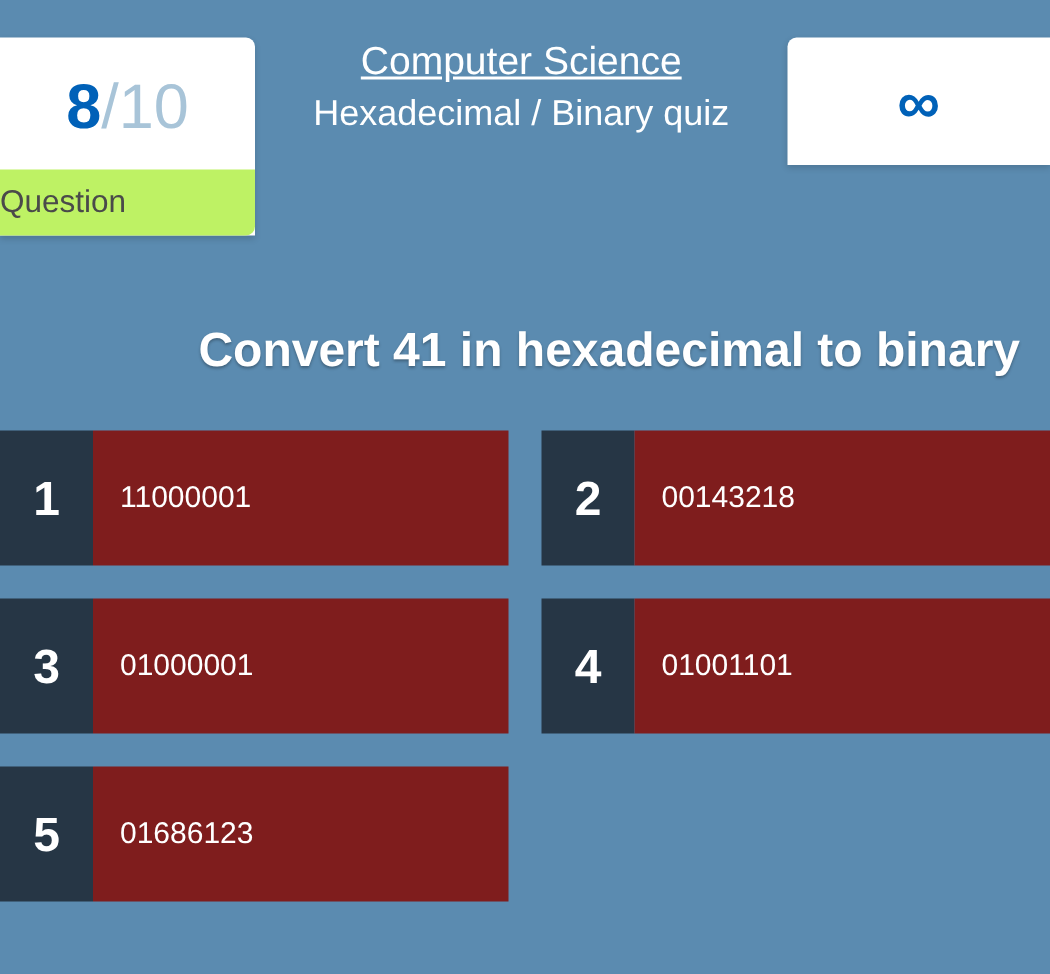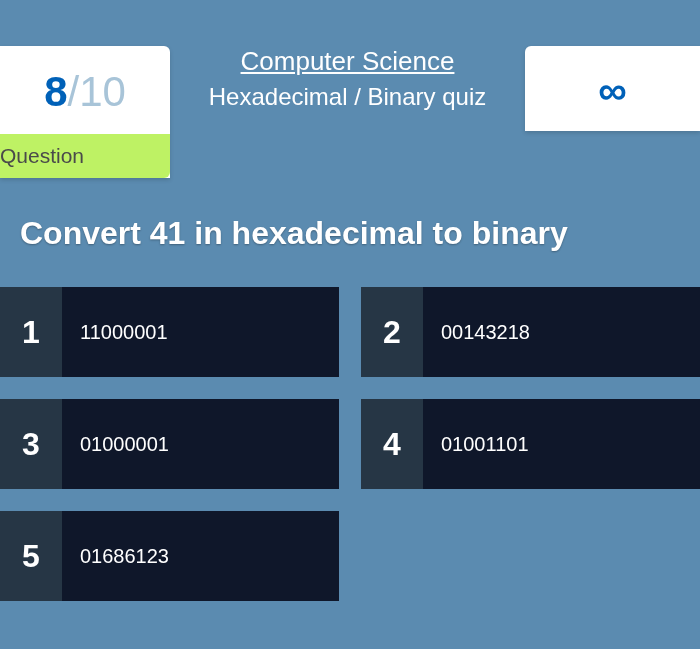--- a/index.html
+++ b/index.html
@@ -6,21 +6,21 @@
     body {
       width: 700px;
       height: 649px;
       background: #5b8bb0;
       font-family: 'Segoe UI', -apple-system, sans-serif;
       overflow: hidden;
     }
     .header {
       display: flex;
       align-items: flex-start;
-      padding-top: 46px;
+      padding-top: 25px;
       height: 185px;
     }
     .question-card {
       width: 170px;
       background: white;
       border-radius: 0 6px 0 0;
       box-shadow: 0 2px 4px rgba(0,0,0,0.15);
     }
     .question-card .top {
       padding: 22px 0 18px;
@@ -75,21 +75,21 @@
     }
     .title-quiz {
       font-size: 24px;
       font-weight: 300;
       line-height: 1.15;
     }
     .question-text {
       color: white;
       font-size: 32px;
       font-weight: 700;
-      text-align: left;
+      text-align: right;
       padding: 30px 20px 35px;
       text-shadow: 0 1px 2px rgba(0,0,0,0.3);
     }
     .answers {
       display: grid;
       grid-template-columns: 1fr 1fr;
       gap: 22px 22px;
       padding: 0;
     }
     .answer {
@@ -102,21 +102,21 @@
       background: #263645;
       color: white;
       font-size: 32px;
       font-weight: 700;
       display: flex;
       align-items: center;
       justify-content: center;
     }
     .answer-text {
       flex: 1;
-      background: #0f172a;
+      background: #7f1d1d;
       color: white;
       font-size: 20px;
       display: flex;
       align-items: center;
       padding-left: 18px;
     }
   </style>
 </head>
 <body>
 

